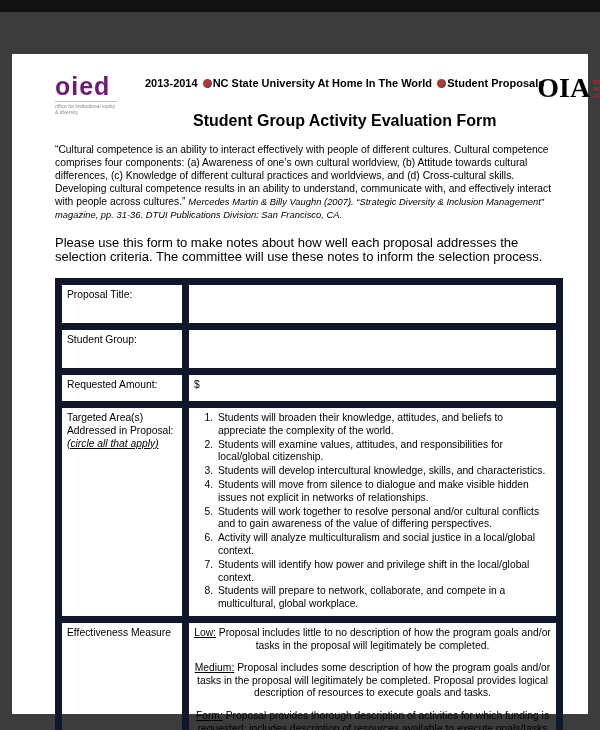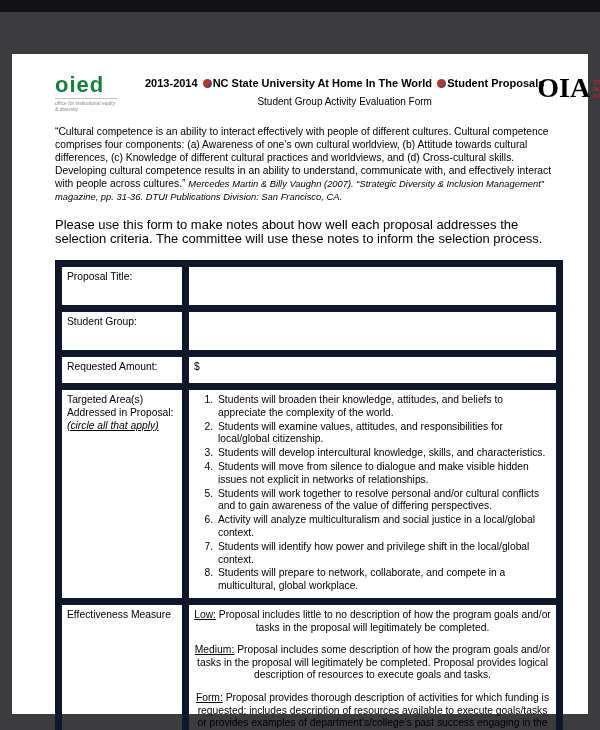--- a/index.html
+++ b/index.html
@@ -11,28 +11,28 @@
   }
   .topbar{position:absolute;left:0;top:0;width:600px;height:12px;background:#121214;}
   .page{
     position:absolute;left:12px;top:54px;width:576px;height:660px;
     background:#ffffff;box-sizing:border-box;
     padding:20px 25px 0 43px;
   }
   
   .header{display:flex;align-items:flex-start;}
   .oied{width:90px;flex:0 0 auto;}
-  .oied-name{display:block;color:#15803d;font-size:22px;font-weight:bold;letter-spacing:1px;line-height:1;}
+  .oied-name{display:block;color:#701a75;font-size:25px;font-weight:bold;letter-spacing:1px;line-height:1;}
   .oied-tagline{display:block;font-size:5px;color:#8a8a8a;border-top:1px solid #c0c0c0;margin-top:2px;padding-top:1px;width:62px;line-height:1.2;}
   .hdr-center{flex:1 1 auto;text-align:center;padding-top:3px;}
   .title-line{font-size:11px;font-weight:bold;white-space:nowrap;}
   .globe{display:inline-block;width:9px;height:9px;border-radius:50%;
     background:radial-gradient(circle at 35% 35%, #b03a2e 0 42%, #2c3f8c 78%);
     vertical-align:-1px;margin:0 1px 0 2px;}
-  .form-title{font-size:10px;font-weight:normal;margin-top:7px;}
+  .form-title{font-size:16px;font-weight:bold;margin-top:23px;}
   .oia{width:96px;flex:0 0 auto;display:flex;gap:3px;padding-top:2px;justify-content:flex-end;}
   .oia-name{font-family:"Liberation Serif","DejaVu Serif",serif;font-size:28px;font-weight:bold;line-height:0.85;}
   .oia-sub{font-size:5.5px;color:#c22033;font-weight:bold;line-height:1.25;padding-top:3px;letter-spacing:.2px;}
   
   .quote-block{font-size:10.3px;line-height:13px;margin-top:13px;text-align:left;}
   .citation{font-style:italic;font-size:9.4px;}
   .instructions{font-size:13px;line-height:13.5px;margin-top:15px;}
   
   table.form{border-collapse:collapse;width:508px;margin-top:15px;}
   table.form td{border:7px solid #0f172a;vertical-align:top;font-size:10.3px;line-height:12.8px;padding:4px 5px;}

